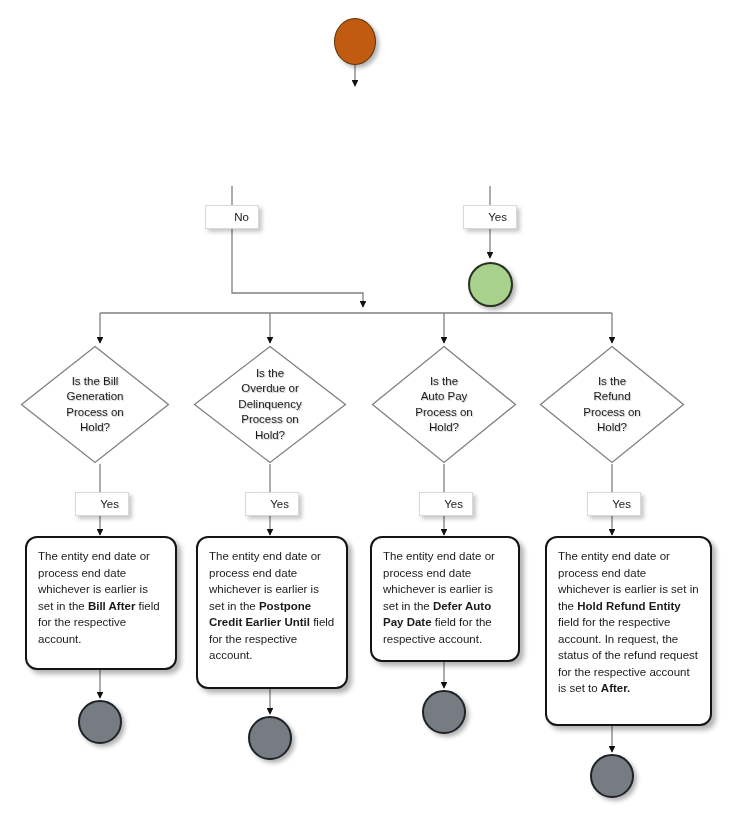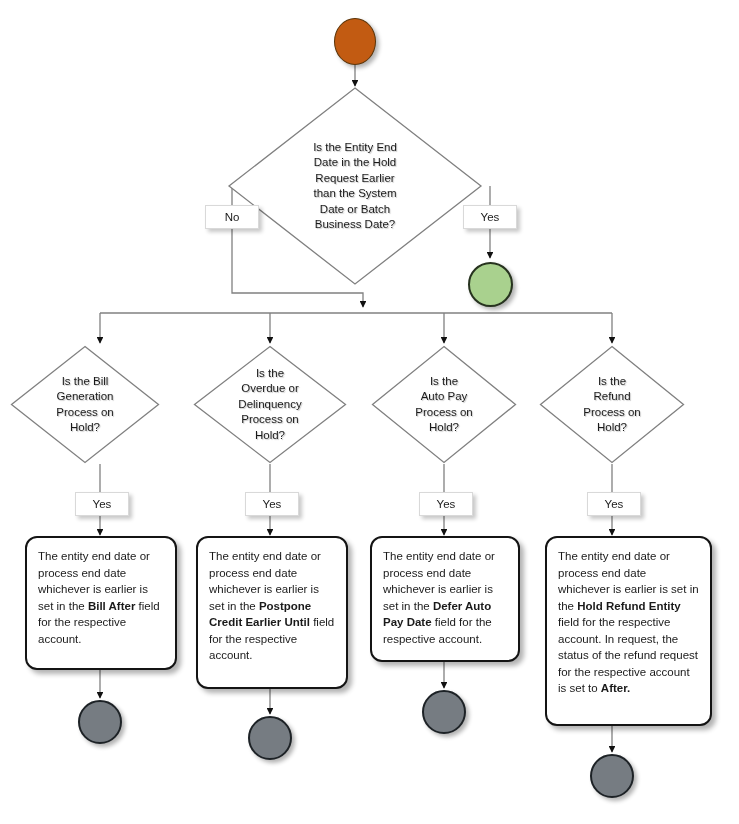--- a/index.html
+++ b/index.html
@@ -88,21 +88,21 @@
   
   .edge-label {
     position: absolute;
     background: #ffffff;
     border: 1px solid #d9d9d9;
     box-shadow: 3px 3px 4px rgba(0,0,0,0.22);
     font-size: 11.5px;
     line-height: 14px;
     color: #1a1a1a;
     padding: 4px 9px 4px 9px;
-    text-align: center;
+    text-align: right;
     box-sizing: border-box;
   }
 </style>
 </head>
 <body>
 
 <div id="flow-root">
 
   <svg class="edges" viewBox="0 0 739 824" width="739" height="824">
     <defs>
@@ -132,39 +132,28 @@
 
       <path d="M 100 670 L 100 698" marker-end="url(#arrow)"></path>
       <path d="M 270 689 L 270 714" marker-end="url(#arrow)"></path>
       <path d="M 444 662 L 444 688" marker-end="url(#arrow)"></path>
       <path d="M 612 726 L 612 752" marker-end="url(#arrow)"></path>
     </g>
   </svg>
 
   <div class="node circle circle-start" style="left:334px; top:18px; width:42px; height:47px; background:#C25B12;"></div>
 
-  <div class="diamond-wrap" style="left:227px; top:86px; width:256px; height:100px;">
-    <svg width="256" height="200" viewBox="0 0 256 200">
-      <polygon points="128,2 254,100 128,198 2,100" fill="#ffffff" stroke="#808080" stroke-width="1.3"></polygon>
-    </svg>
-    <div class="diamond-label" style="height:200px; padding:0 42px;">Is the Entity End
-Date in the Hold
-Request Earlier
-than the System
-Date or Batch
-Business Date?</div>
-  </div>
 
   <div class="edge-label" style="left:205px; top:205px; width:54px;">No</div>
 
   <div class="edge-label" style="left:463px; top:205px; width:54px;">Yes</div>
 
   <div class="node circle circle-green" style="left:468px; top:262px; width:45px; height:45px; background:#A9D18E;"></div>
 
-  <div class="diamond-wrap" style="left:10px; top:345px; width:150px; height:119px;">
+  <div class="diamond-wrap" style="left:20px; top:345px; width:150px; height:119px;">
     <svg width="150" height="119" viewBox="0 0 150 119">
       <polygon points="75,1.5 148.5,59.5 75,117.5 1.5,59.5" fill="#ffffff" stroke="#808080" stroke-width="1.3"></polygon>
     </svg>
     <div class="diamond-label">Is the Bill
 Generation
 Process on
 Hold?</div>
   </div>
 
   <div class="diamond-wrap" style="left:193px; top:345px; width:154px; height:119px;">

